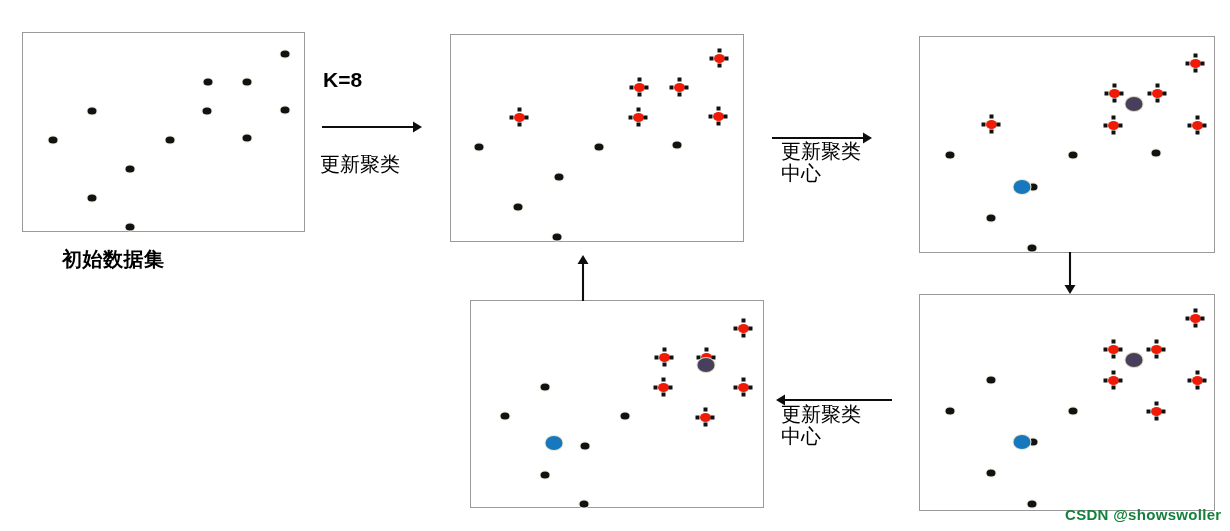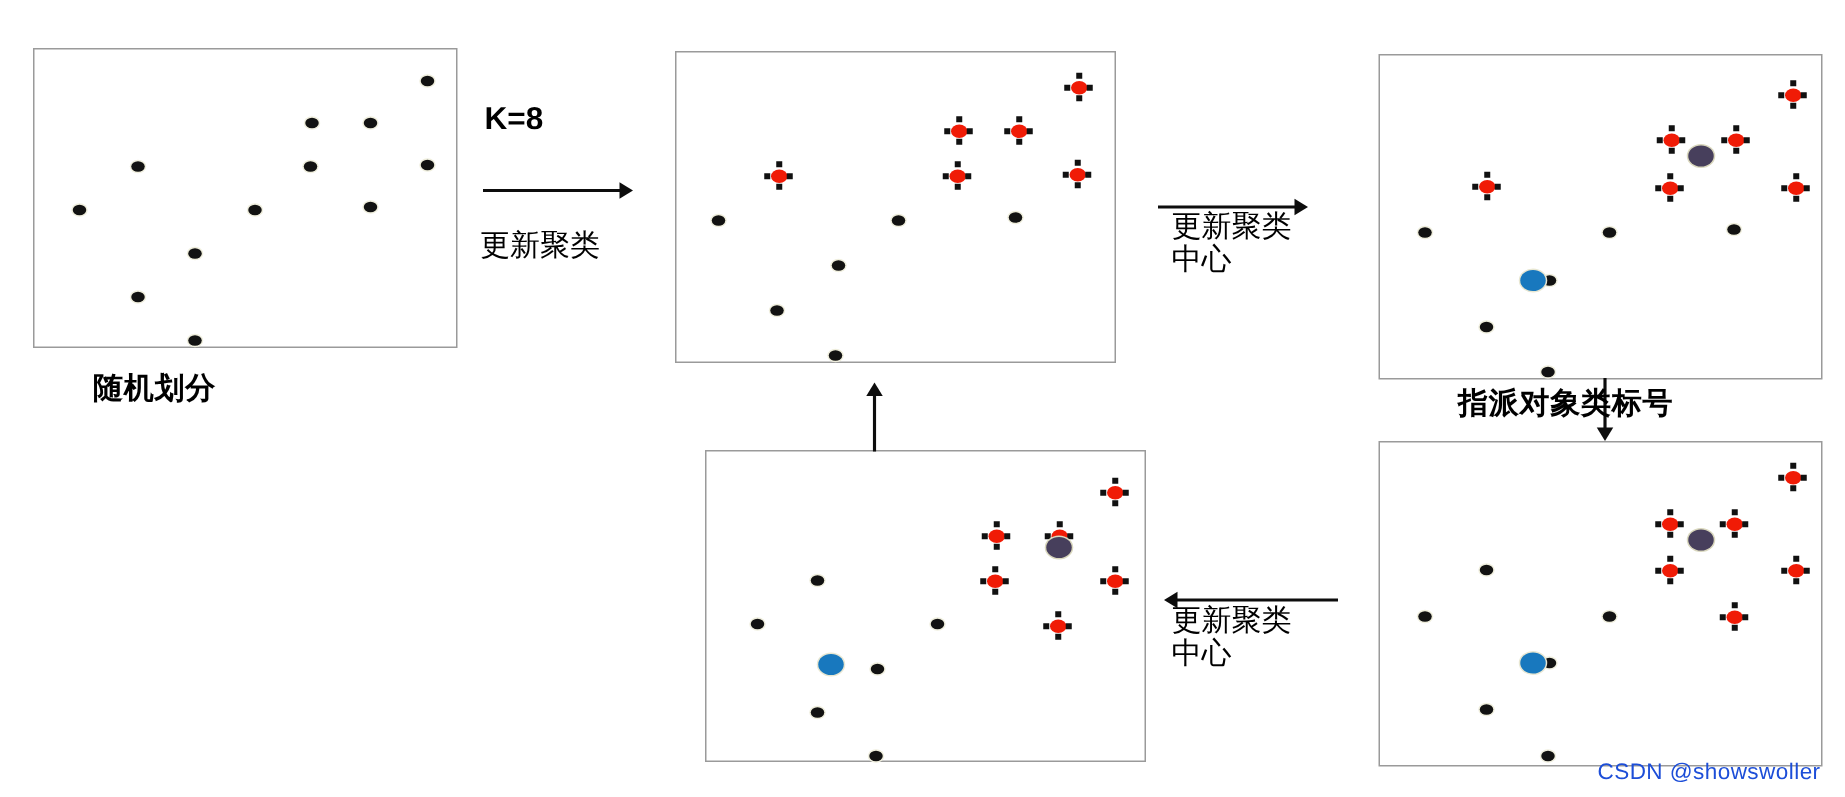--- a/index.html
+++ b/index.html
@@ -55,21 +55,21 @@
     color:#000000;
     font-weight:bold;
     white-space:pre;
     line-height:1.12;
   }
   .cap-cn{font-size:20px;letter-spacing:0.5px;}
   .cap-cn-thin{font-size:20px;font-weight:normal;}
   .cap-k{font-size:21px;}
   .cap-loop{font-size:21px;line-height:1.06;}
   .cap-wm{
-    font-size:15px;font-weight:normal;color:#1d4ed8;letter-spacing:0.3px;
+    font-size:15px;font-weight:bold;color:#15803d;letter-spacing:0.3px;
   }
 
   
   .arrow{position:absolute;}
   .arrow svg{display:block;overflow:visible;}
 </style>
 </head>
 <body>
 
 <div class="stage">
@@ -329,30 +329,29 @@
         <polygon points="9,42 3.5,33 14.5,33" fill="#0d0d0d"></polygon>
       </svg>
     </div>
   <div class="arrow" id="a4" style="left: 574px; top: 255px;">
       <svg width="18" height="46">
         <line x1="9" y1="46" x2="9" y2="8" stroke="#0d0d0d" stroke-width="2.1"></line>
         <polygon points="9,0 3.5,9 14.5,9" fill="#0d0d0d"></polygon>
       </svg>
     </div>
 
-  <div class="cap cap-cn" style="left:62px;top:248px;">随机划分</div>
+  <div class="cap cap-cn" style="left:62px;top:248px;">初始数据集</div>
 
   <div class="cap cap-k" style="left:323px;top:68px;">K=8</div>
 
   <div class="cap cap-cn-thin" style="left:320px;top:153px;">更新聚类</div>
 
   <div class="cap cap-cn-thin" style="left:781px;top:140px;">更新聚类
 中心</div>
 
-  <div class="cap cap-cn" style="left:972px;top:258px;">指派对象类标号</div>
 
   <div class="cap cap-cn-thin" style="left:781px;top:403px;">更新聚类
 中心</div>
 
 
   <div class="cap cap-wm" style="left:1065px;top:507px;">CSDN @showswoller</div>
 
 </div>
 
 </body></html>

